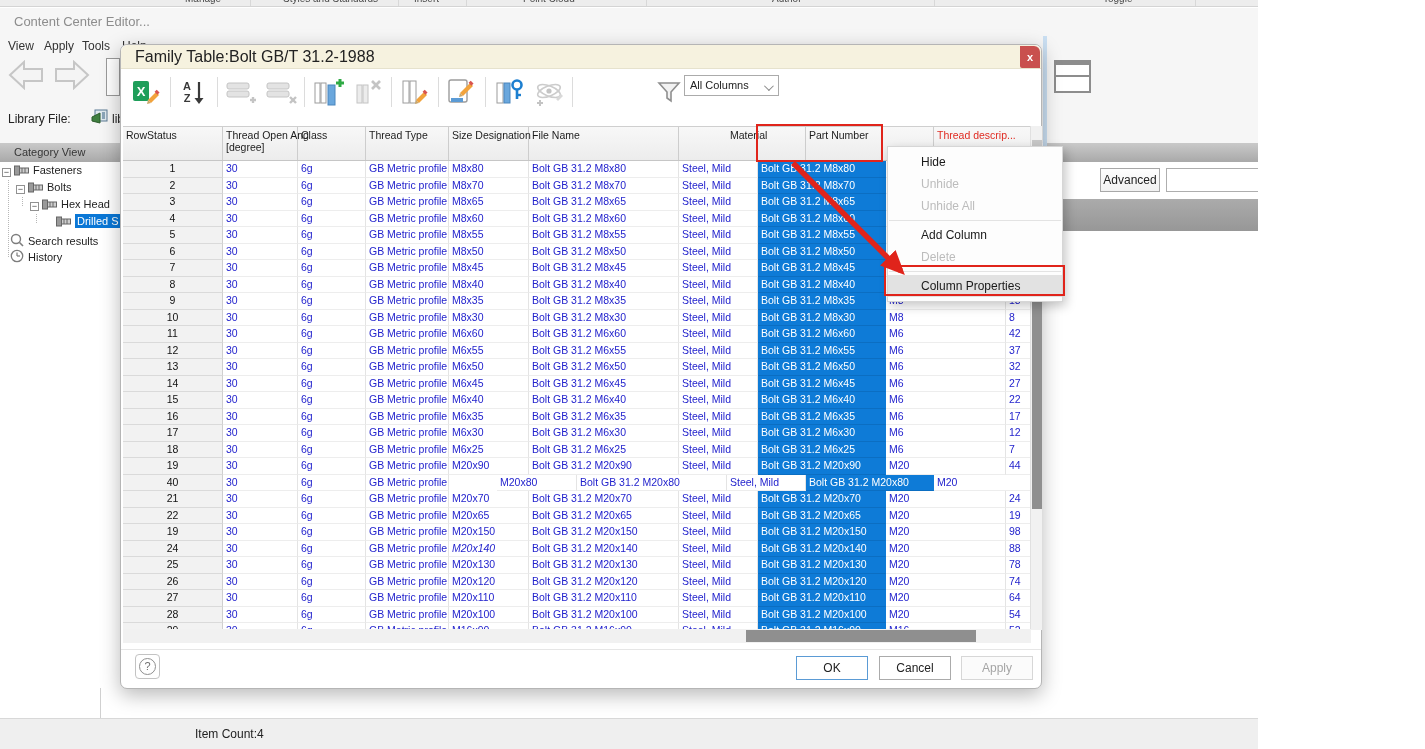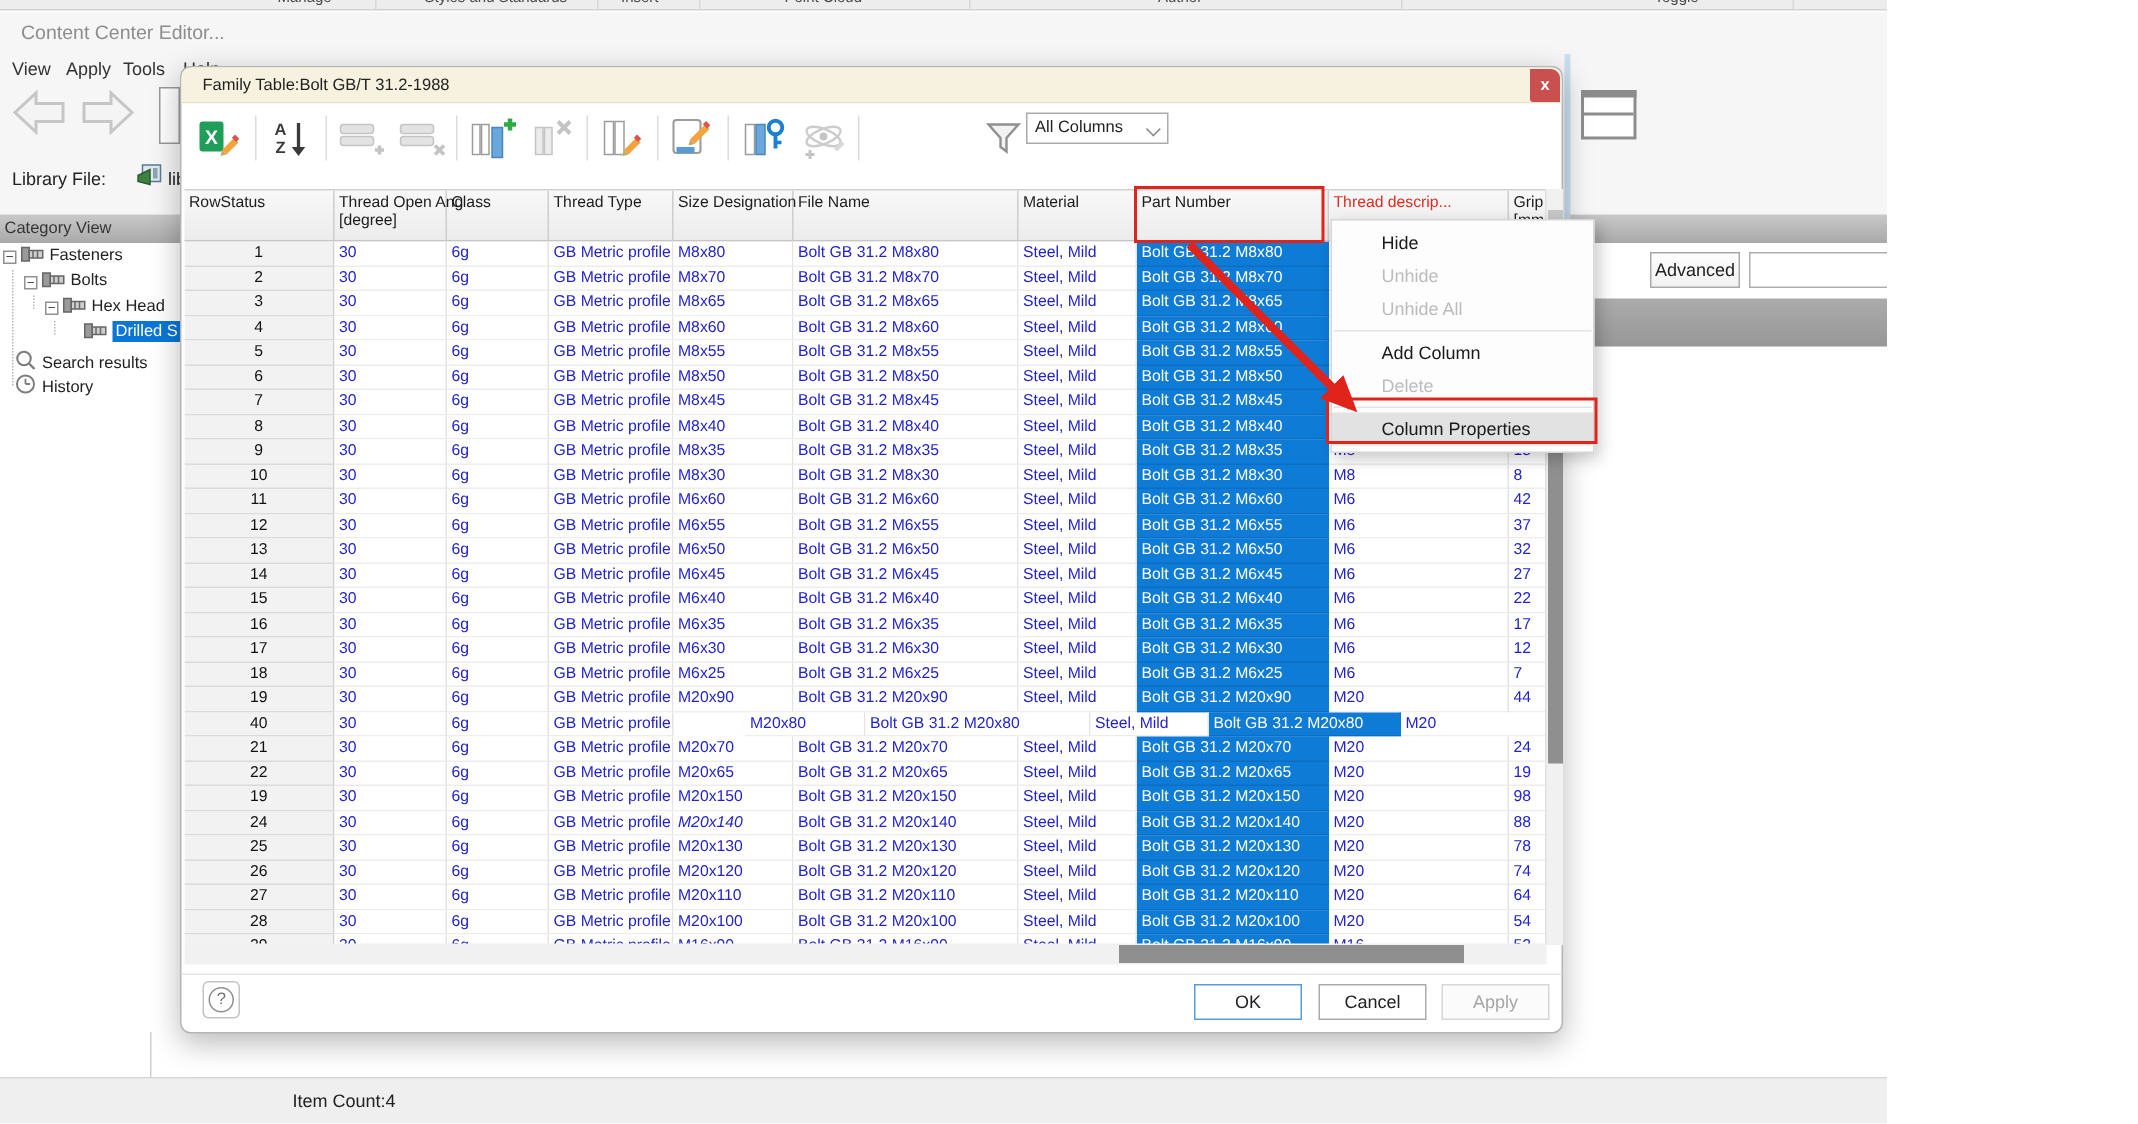--- a/index.html
+++ b/index.html
@@ -14,21 +14,21 @@
   .app-title { position:absolute; left:14px; top:14px; font-size:13px; color:#8d8d8d; }
   .edge-box { position:absolute; left:1411px; top:26px; width:13px; height:22px; background:#e9e9e9; border:1px solid #d2d2d2; }
   .menubar span { position:absolute; top:39px; font-size:12px; color:#333; }
   .nav-ico { position:absolute; top:60px; }
   .partial-icon { position:absolute; left:106px; top:58px; width:14px; height:38px; background:#fff; border:1px solid #9a9a9a; }
   .libview-label { position:absolute; left:8px; top:112px; font-size:12px; color:#222; }
   .libview-icon { position:absolute; left:90px; top:107px; }
   .libview-value { position:absolute; left:112px; top:112px; font-size:12px; color:#222; width:10px; overflow:hidden; white-space:nowrap; }
 
   .panel-hdr { position:absolute; top:143px; height:19px; background:linear-gradient(#c9c9c9,#a9a9a9); font-size:11px; color:#353535; line-height:19px; }
-  .hdr-left { left:0; width:120px; padding-left:3px; }
+  .hdr-left { left:0; width:120px; padding-left:14px; }
   .hdr-right { left:1043px; width:382px; }
   .hdr-mini { position:absolute; left:1406px; top:147px; width:13px; height:11px; background:#f2f2f2; border:1px solid #6a6a6a; font-size:7px; line-height:9px; text-align:center; color:#555; }
   .right-row { position:absolute; left:1043px; top:162px; width:382px; height:37px; background:#fff; }
   .adv-btn { position:absolute; left:1100px; top:168px; width:60px; height:24px; background:linear-gradient(#fefefe,#f1f1f1); border:1px solid #a8a8a8; font-size:12px; color:#222; text-align:center; line-height:22px; }
   .search-combo { position:absolute; left:1166px; top:168px; width:216px; height:24px; background:#fff; border:1px solid #aeaeae; }
   .combo-chevron { position:absolute; right:7px; top:8px; width:7px; height:7px; border-right:1.5px solid #8a8a8a; border-bottom:1.5px solid #8a8a8a; transform:rotate(45deg) translateY(-2px); }
   .mini-ico { position:absolute; top:171px; }
   .bar2 { position:absolute; left:1043px; top:199px; width:382px; height:32px; background:linear-gradient(#ababab,#979797); }
   .blue-strip { position:absolute; left:1043px; top:36px; width:4px; height:155px; background:#cadff2; }
   .right-table-icon { position:absolute; left:1054px; top:60px; width:37px; height:33px; background:#fff; border:2px solid #8d8d8d; }
@@ -42,21 +42,21 @@
   .expander { display:inline-block; width:9px; height:9px; border:1px solid #919191; background:#fff; font-size:9px; line-height:6px; text-align:center; color:#444; margin-right:3px; vertical-align:1px; }
   .treeline { position:absolute; border-left:1px dotted #b7b7b7; width:0; }
 
   .statusbar { position:absolute; left:0; top:718px; width:1425px; height:31px; background:#efefef; border-top:1px solid #d8d8d8; }
   .item-count { position:absolute; left:195px; top:727px; font-size:12px; color:#222; }
   .done-btn { position:absolute; left:1352px; top:721px; width:69px; height:24px; background:#fff; border:1px solid #b3b3b3; font-size:12px; color:#222; text-align:center; line-height:22px; }
   .left-divider { position:absolute; left:100px; top:688px; width:1px; height:30px; background:#d0d0d0; }
 
   
   .dialog { position:absolute; left:120px; top:44px; width:922px; height:645px; background:#fff; border:1px solid #b5b5b5; border-radius:7px; box-shadow:0 6px 20px rgba(0,0,0,.28); z-index:10; }
-  .dlg-title { position:absolute; left:0; top:0; width:100%; height:24px; background:#f6f2df; border-radius:7px 7px 0 0; border-bottom:1px solid #e6e2cd; font-size:11px; color:#222; line-height:24px; padding-left:14px; }
+  .dlg-title { position:absolute; left:0; top:0; width:100%; height:24px; background:#f6f2df; border-radius:7px 7px 0 0; border-bottom:1px solid #e6e2cd; font-size:16px; color:#222; line-height:24px; padding-left:14px; }
   .dlg-close { position:absolute; right:1px; top:1px; width:20px; height:22px; background:#c9504e; border-radius:0 6px 0 2px; color:#fff; font-size:11px; font-weight:bold; text-align:center; line-height:22px; cursor:default; }
   .dlg-toolbar { position:absolute; left:6px; top:26px; height:42px; display:flex; align-items:center; }
   .tb-ico { width:40px; height:38px; display:flex; align-items:center; justify-content:center; }
   .tb-sep { width:1px; height:30px; background:#dcdcdc; margin:0 3px; }
   .funnel { position:absolute; left:536px; top:36px; }
   .filter-combo { position:absolute; left:563px; top:30px; width:95px; height:21px; border:1px solid #ababab; background:#fff; font-size:11px; color:#222; line-height:19px; padding-left:5px; }
 
   
   .ft { position:absolute; left:2px; top:81px; width:909px; }
   .thead { display:flex; height:35px; width:909px; background:linear-gradient(#f8f8f8,#ececec); border-top:1px solid #cfcfcf; border-bottom:1px solid #c6c6c6; overflow:hidden; }
@@ -336,21 +336,21 @@
           </div>
           <div class="hcell" style="width: 83px;">
             <div>Thread Type</div>
           </div>
           <div class="hcell" style="width: 80px;">
             <div>Size Designation</div>
           </div>
           <div class="hcell" style="width: 150px;">
             <div>File Name</div>
           </div>
-          <div class="hcell" style="width: 79px;">
+          <div class="hcell" style="width: 79px; margin-left: 48px;">
             <div>Material</div>
           </div>
           <div class="hcell" style="width: 128px;">
             <div>Part Number</div>
           </div>
           <div class="hcell red" style="width: 120px;">
             <div>Thread descrip...</div>
           </div>
           <div class="hcell" style="width: 26px;">
             <div>Grip</div>

